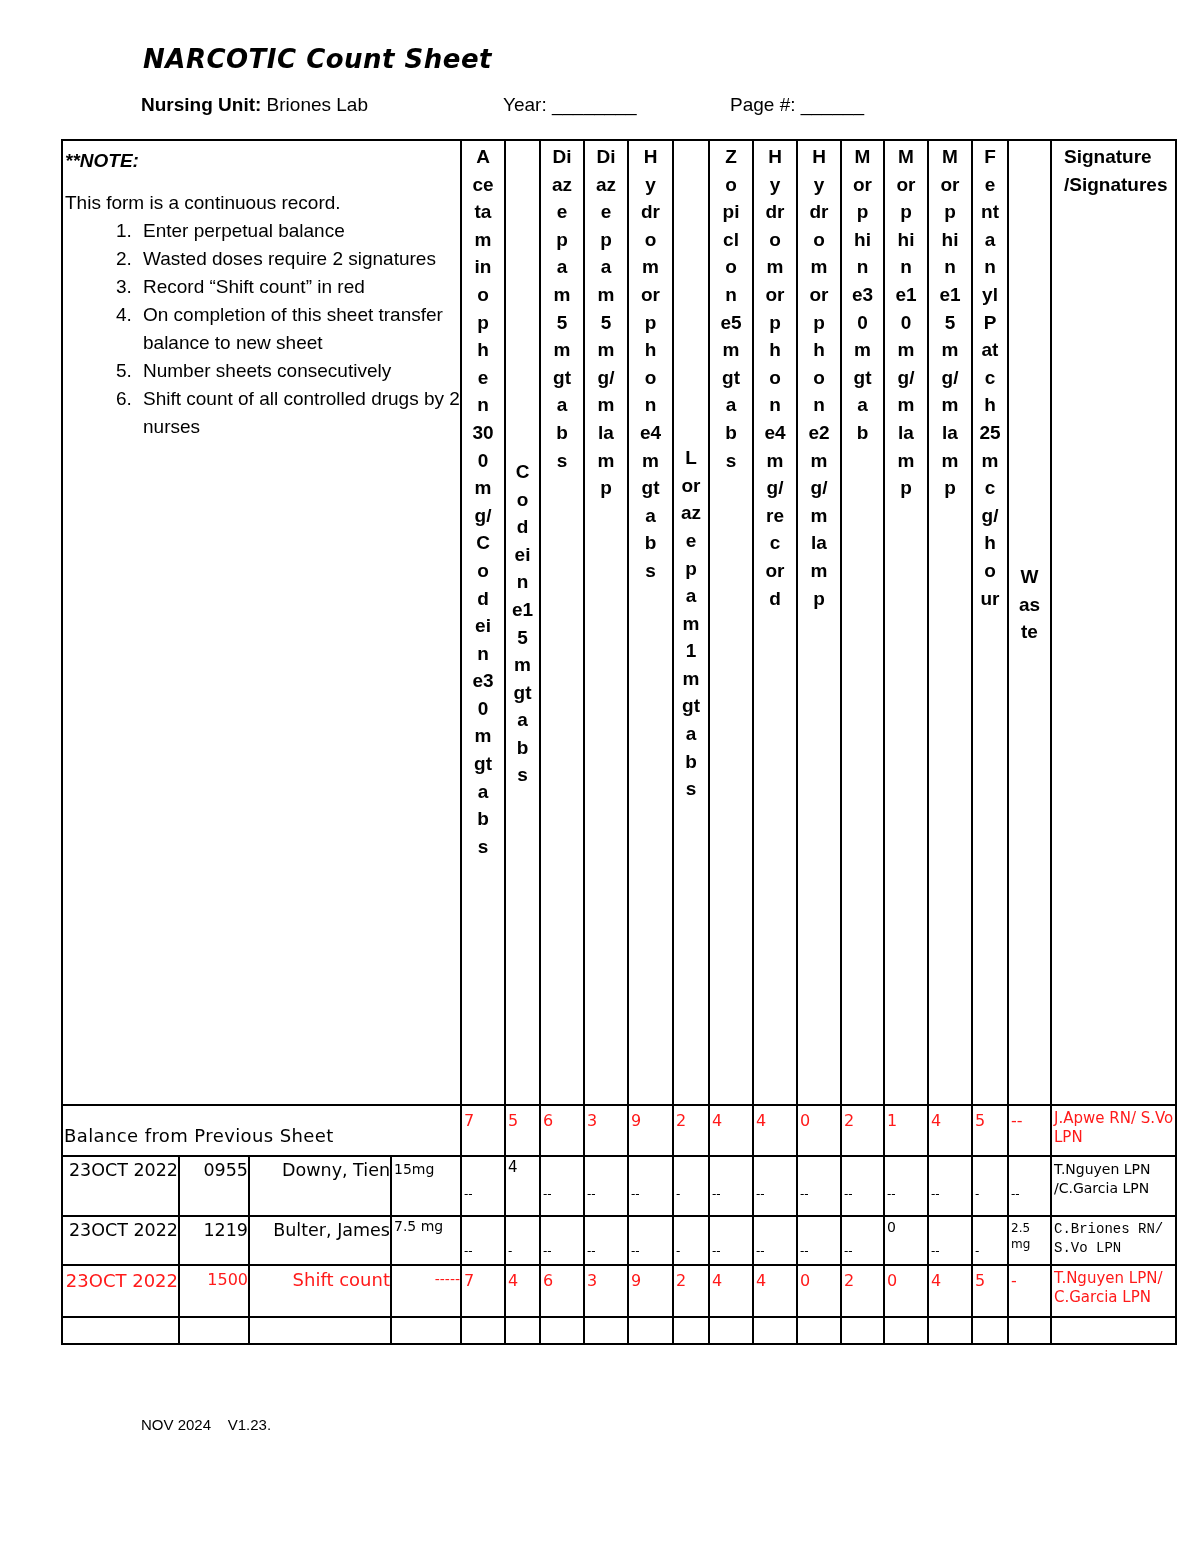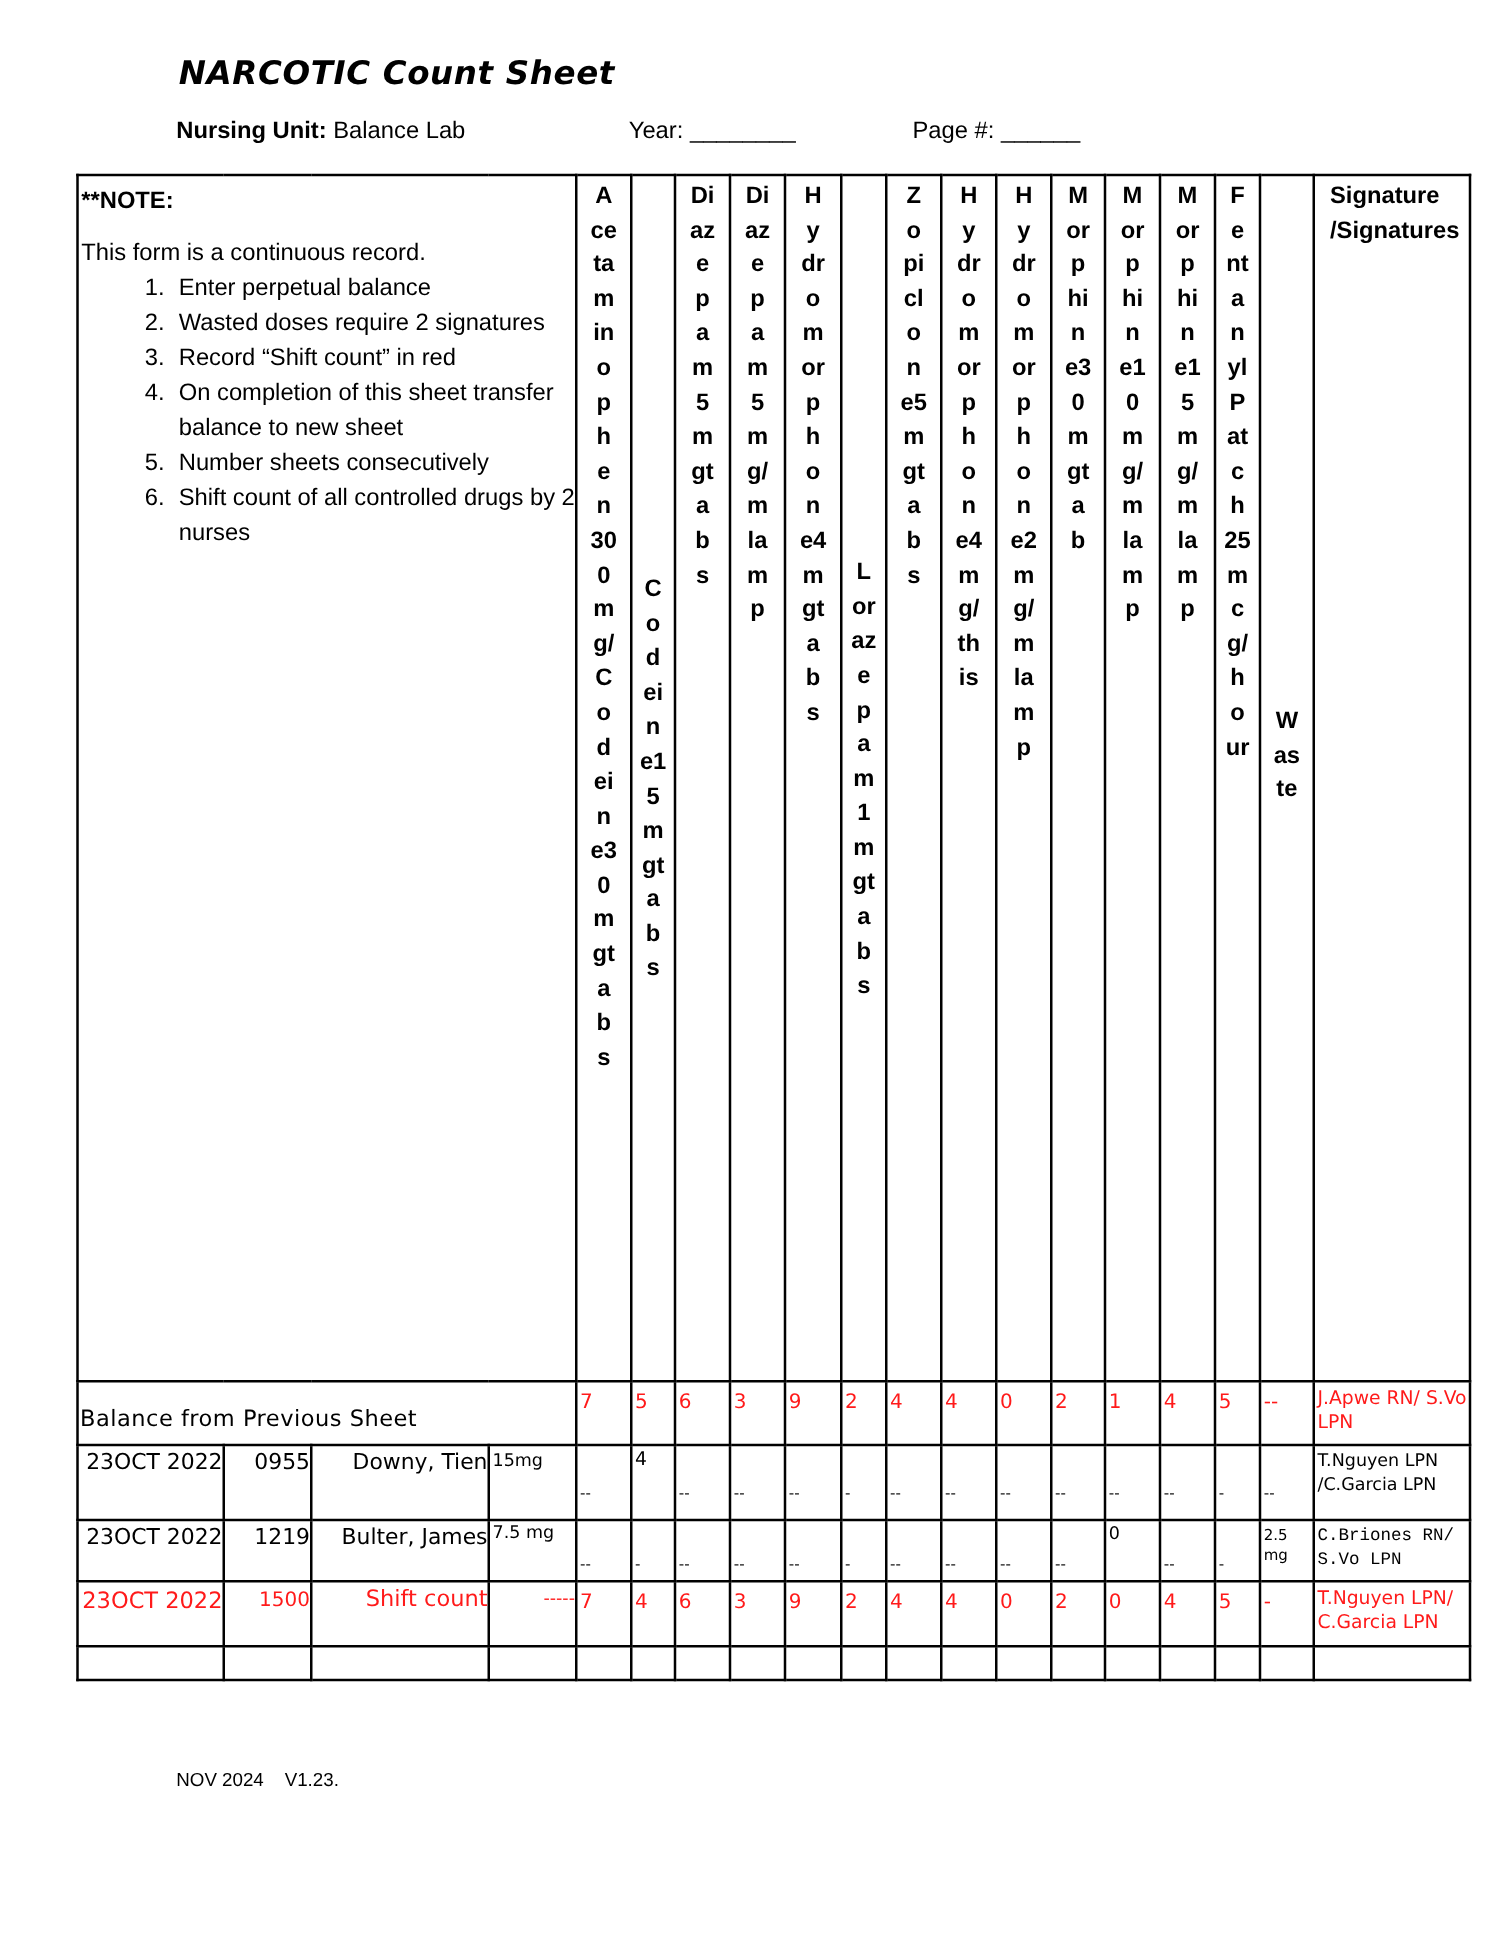--- a/index.html
+++ b/index.html
@@ -4,41 +4,41 @@
 <style>
   html, body { margin: 0; padding: 0; background: #ffffff; }
   body { width: 1200px; height: 1553px; position: relative; font-family: "Liberation Sans", sans-serif; color: #000; overflow: hidden; }
   .title { position: absolute; left: 143px; top: 44px; font-family: "DejaVu Sans", sans-serif; font-weight: bold; font-size: 26px; letter-spacing: 0.5px; font-style: italic; }
   .meta { position: absolute; top: 94px; font-family: "Liberation Sans", sans-serif; font-size: 19px; }
   .meta b { font-weight: bold; }
   .footer { position: absolute; left: 141px; top: 1416px; font-size: 15px; }
   table.sheet { position: absolute; left: 61px; top: 139px; border-collapse: collapse; table-layout: fixed; }
   table.sheet td { border: 2.5px solid #000; padding: 0; vertical-align: top; }
   .note-cell { padding: 6px 0 0 2px !important; font-size: 19px; line-height: 28px; }
-  .note-cell .note-title { font-weight: bold; margin: 0 0 14px 0; }
+  .note-cell .note-title { font-weight: bold; margin: 0 0 14px 0; font-style: italic; }
   .note-cell ol { margin: 0; padding-left: 72px; }
   .note-cell ol li { padding-left: 6px; }
   .vhead { text-align: center; font-weight: bold; font-size: 19px; line-height: 27.6px; word-break: break-all; padding-top: 2px !important; }
   .vhead .vtxt { display: block; width: 22px; margin: 0 auto; }
   .vhead.mid { vertical-align: middle !important; }
   .sig-head { font-weight: bold; font-size: 19px; line-height: 28px; padding: 2px 4px 0 12px !important; }
   .small { font-family: "DejaVu Sans", sans-serif; font-size: 14px; line-height: 19px; }
   .red { color: #ff1a1a; }
   .cellnum { font-family: "DejaVu Sans", sans-serif; font-size: 16px; padding: 5px 0 0 2px !important; }
   .dash { font-family: "DejaVu Sans", sans-serif; font-size: 12px; vertical-align: bottom !important; padding: 0 0 14px 2px !important; }
   .lbl { font-family: "DejaVu Sans", sans-serif; font-size: 17.5px; line-height: 21px; padding: 3px 0 0 2px !important; text-align: right; }
   .balance-label { vertical-align: middle !important; font-family: "DejaVu Sans", sans-serif; font-size: 18px; padding: 10px 0 0 1px !important; letter-spacing: 0.4px; }
   .sig-cell { font-family: "DejaVu Sans", sans-serif; font-size: 15px; line-height: 19px; padding: 3px 0 0 2px !important; margin-left: 45px; }
   .hdr-cell { font-family: "DejaVu Sans", sans-serif; font-size: 17.5px; line-height: 21px; padding: 1px 0 0 1px !important; vertical-align: middle !important; }
 </style>
 </head>
 <body>
 
 <div class="title">NARCOTIC Count Sheet</div>
-<div class="meta" style="left:141px;"><b>Nursing Unit:</b><span> Balance Lab</span></div>
+<div class="meta" style="left:141px;"><b>Nursing Unit:</b><span> Briones Lab</span></div>
 <div class="meta" style="left:503px;">Year: ________</div>
 <div class="meta" style="left:730px;">Page #: ______</div>
 
 <table class="sheet">
   <colgroup>
     <col style="width:117px">
       <col style="width:70px">
       <col style="width:142px">
       <col style="width:70px">
     <col style="width:44px">
@@ -86,21 +86,21 @@
     <td class="vhead">
           <span class="vtxt">Hydromorphone4mgtabs</span>
         </td>
     <td class="vhead mid">
           <span class="vtxt">Lorazepam1mgtabs</span>
         </td>
     <td class="vhead">
           <span class="vtxt">Zopiclone5mgtabs</span>
         </td>
     <td class="vhead">
-          <span class="vtxt">Hydromorphone4mg/this</span>
+          <span class="vtxt">Hydromorphone4mg/record</span>
         </td>
     <td class="vhead">
           <span class="vtxt">Hydromorphone2mg/mlamp</span>
         </td>
     <td class="vhead">
           <span class="vtxt">Morphine30mgtab</span>
         </td>
     <td class="vhead">
           <span class="vtxt">Morphine10mg/mlamp</span>
         </td>

